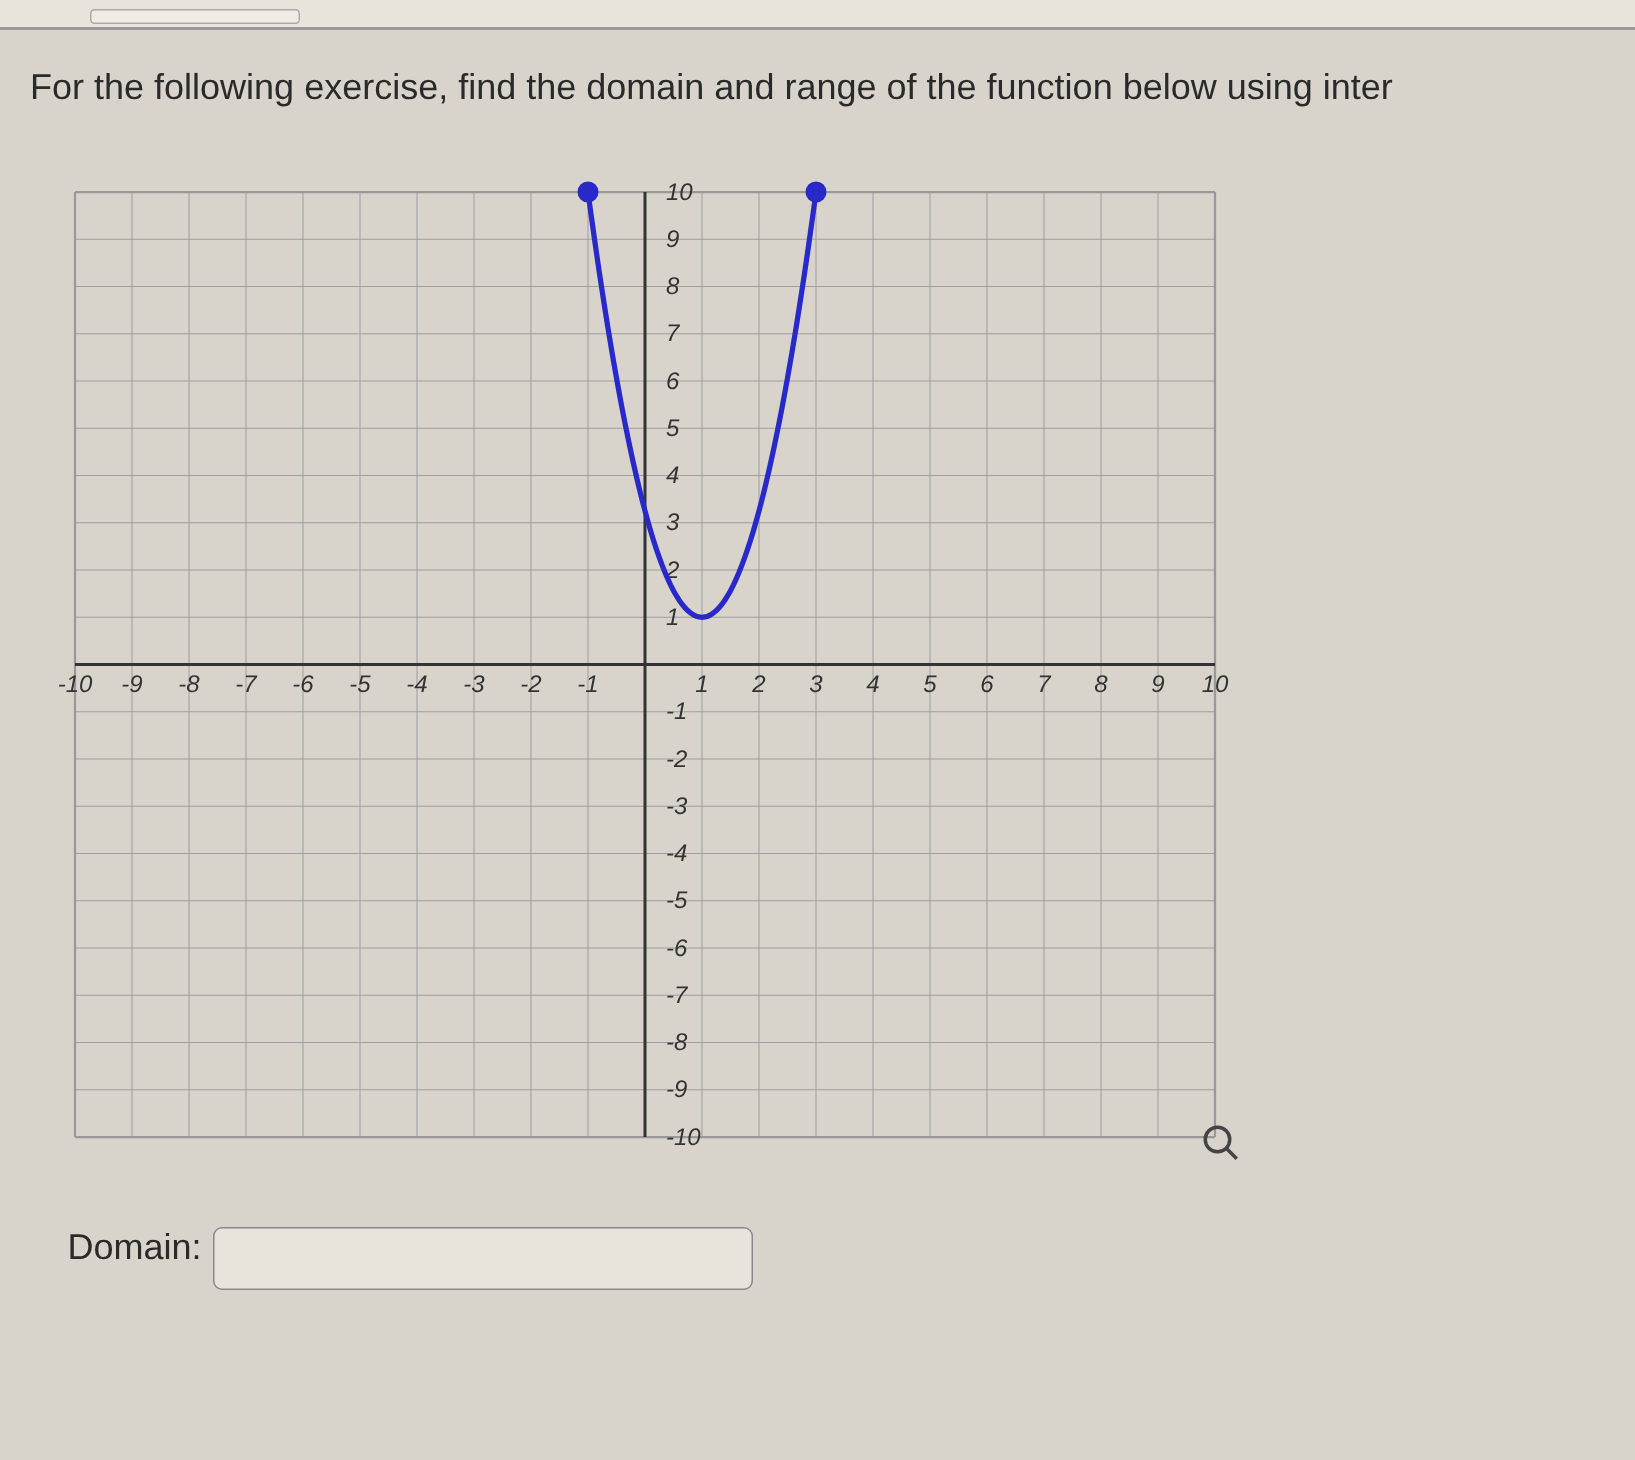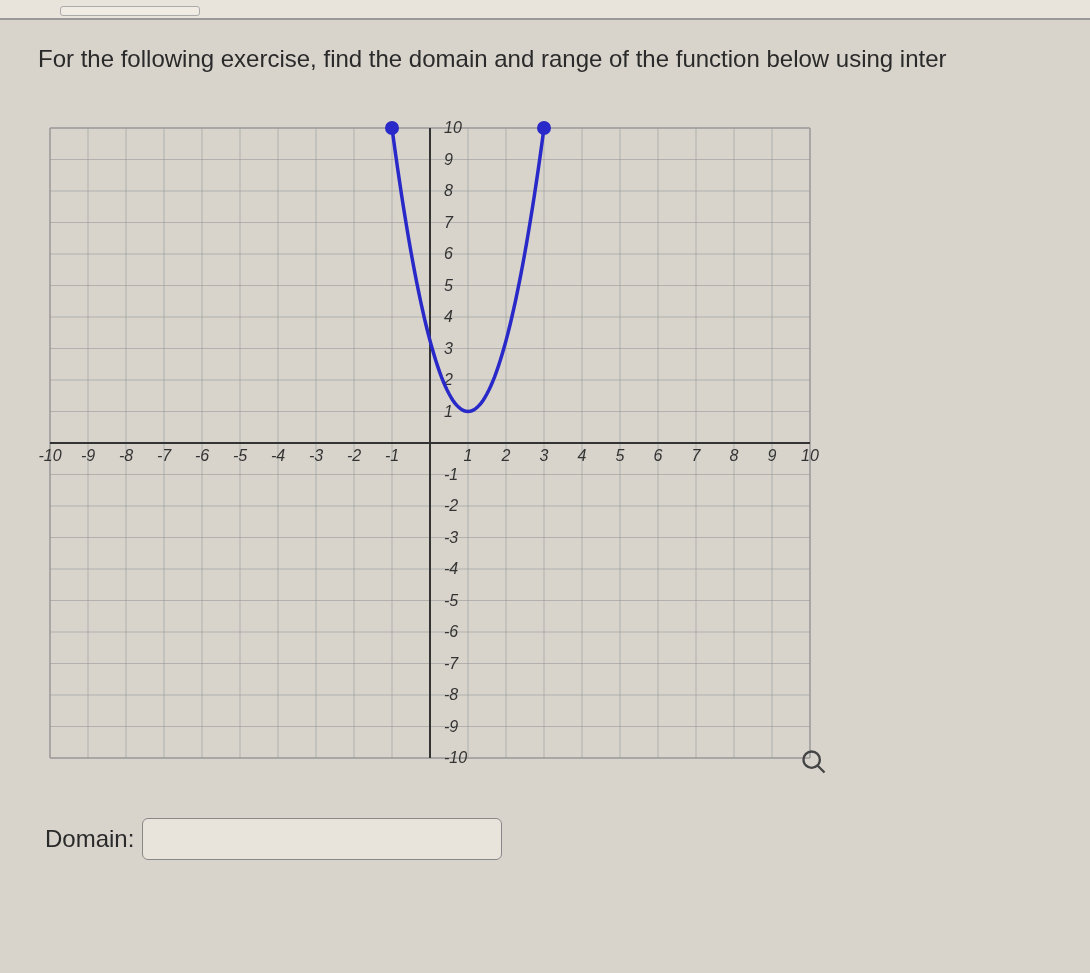--- a/index.html
+++ b/index.html
@@ -28,21 +28,21 @@
     left: 60px;
     width: 140px;
     height: 10px;
     border: 1px solid #aaa;
     border-radius: 3px;
     background: #f0ece4;
   }
   .question-text {
     position: absolute;
     top: 45px;
-    left: 38px;
+    left: 20px;
     font-size: 24px;
     color: #2a2a2a;
     white-space: nowrap;
   }
   .chart-wrap {
     position: absolute;
     top: 108px;
     left: 30px;
     width: 800px;
     height: 670px;
@@ -55,21 +55,21 @@
     height: 28px;
     color: #555;
   }
   .inputs {
     position: absolute;
     top: 818px;
     left: 45px;
   }
   .input-row {
     display: flex;
-    align-items: center;
+    align-items: flex-start;
     margin-bottom: 22px;
   }
   .input-label {
     font-size: 24px;
     color: #2a2a2a;
     margin-right: 8px;
   }
   .input-field {
     width: 360px;
     height: 42px;

